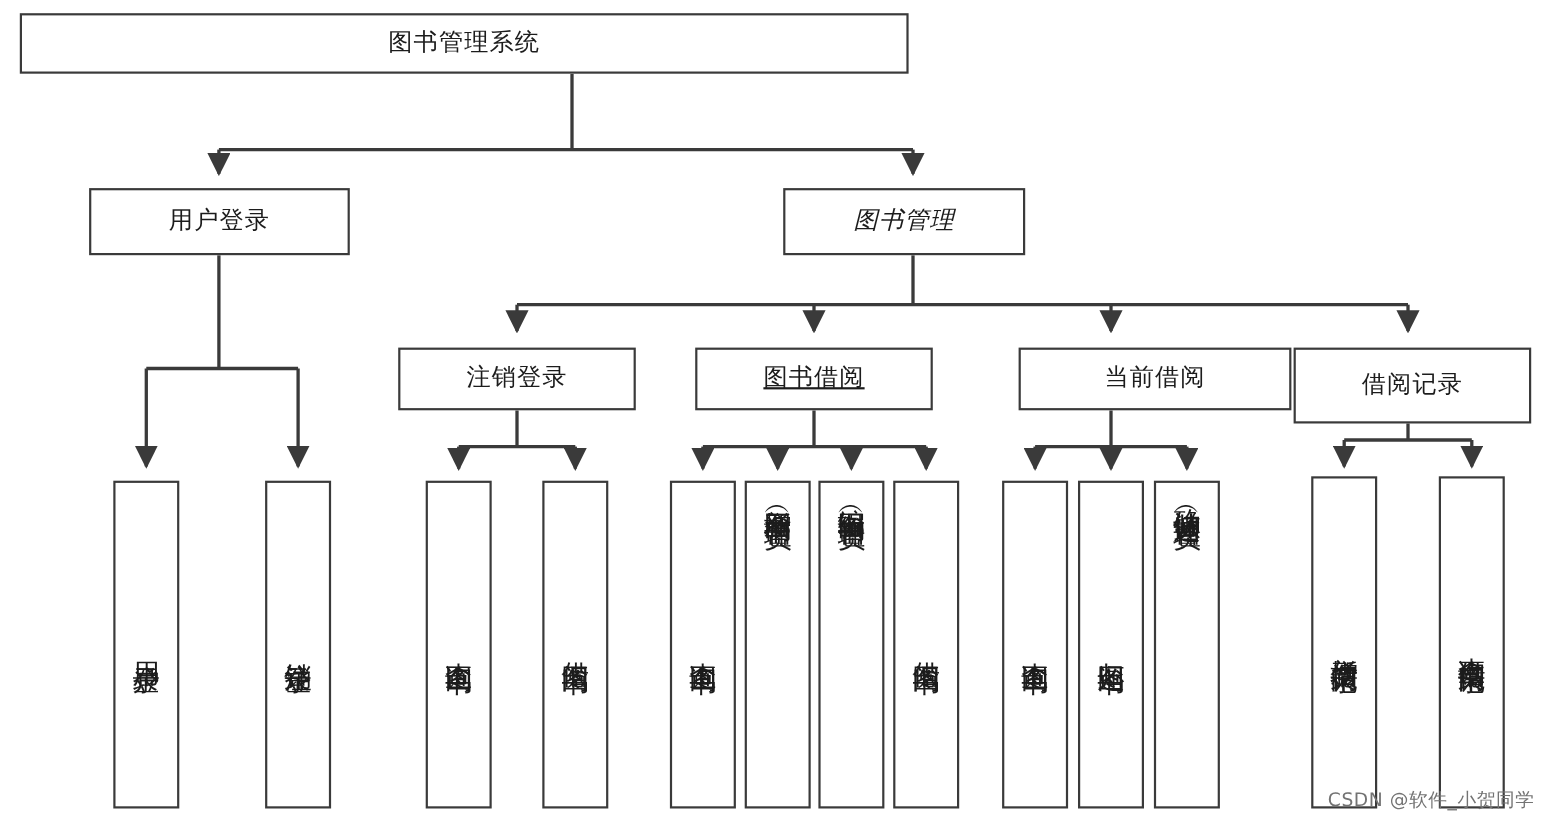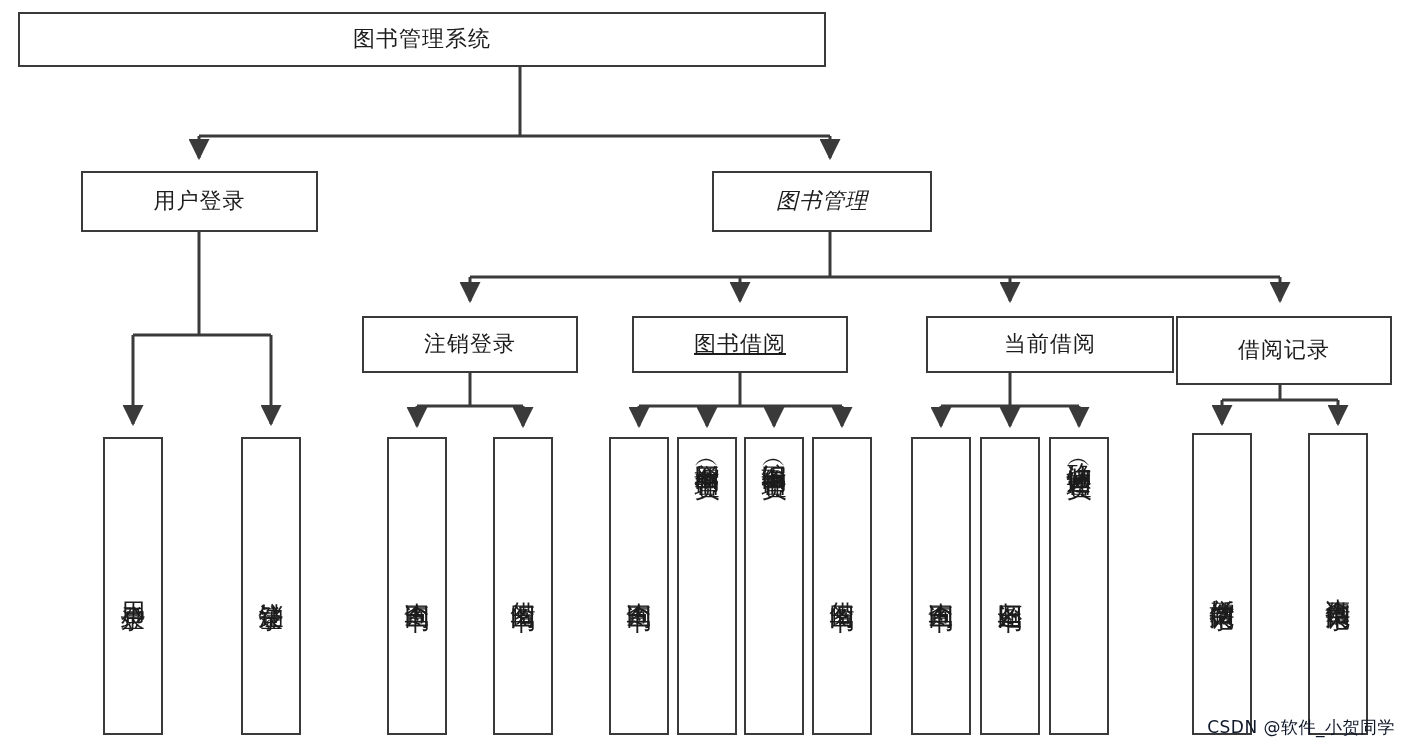--- a/index.html
+++ b/index.html
@@ -58,21 +58,21 @@
   }
   .node.vert.centered {
     align-items: center;
     padding-top: 0;
   }
   .watermark {
     position: absolute;
     right: 10px;
     bottom: 8px;
     font-size: 17px;
-    color: #0f172a;
+    color: #737373;
     letter-spacing: 0.5px;
     white-space: nowrap;
   }
 </style>
 </head>
 <body>
 
 <div id="canvas">
 
   <svg class="wires" viewBox="0 0 1405 747" xmlns="http://www.w3.org/2000/svg">

